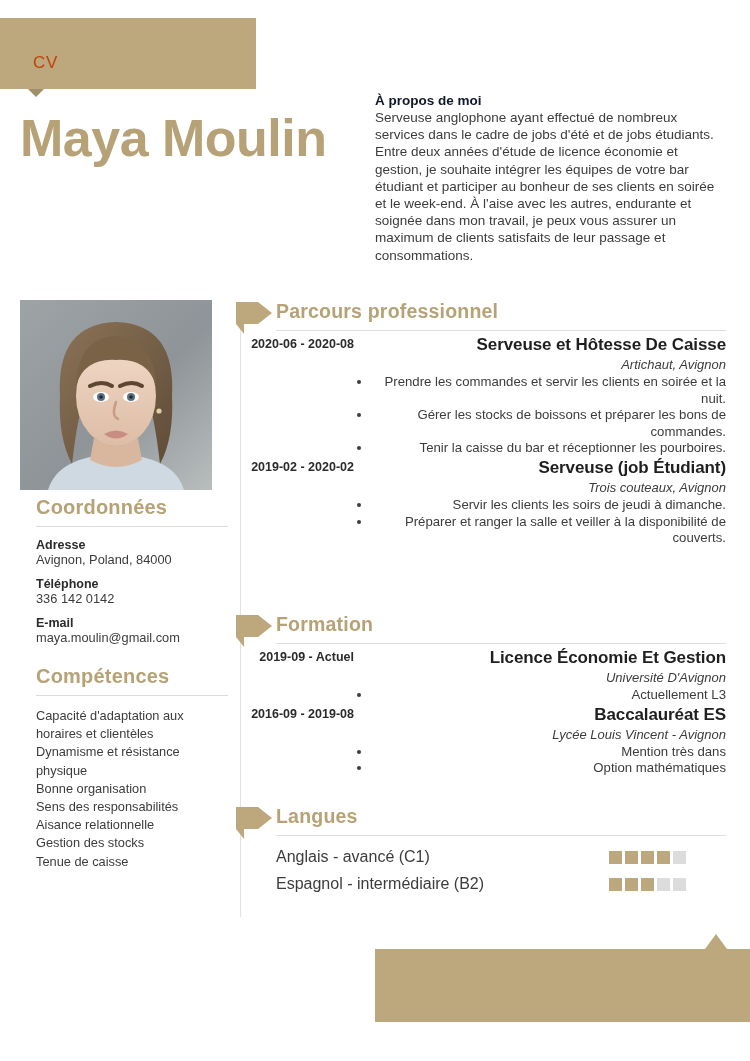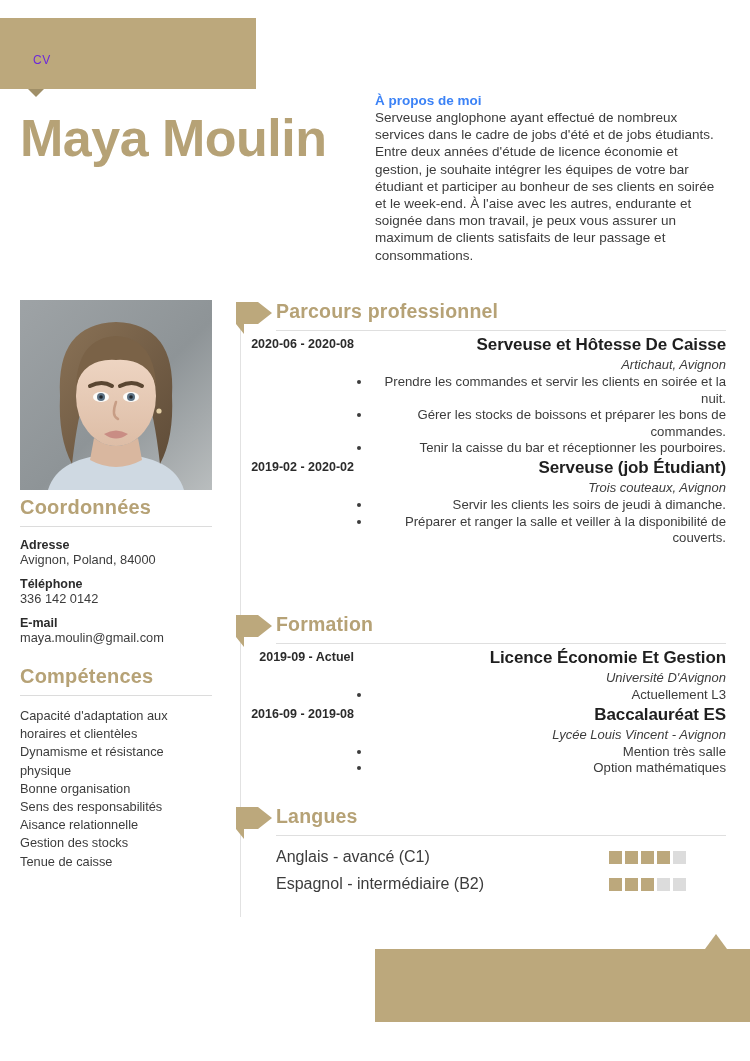--- a/index.html
+++ b/index.html
@@ -23,23 +23,23 @@
     left: 0;
     top: 18px;
     width: 256px;
     height: 71px;
     background: #bca87c;
   }
   .top-bar-label {
     position: absolute;
     left: 33px;
     top: 53px;
-    font-size: 12px;
+    font-size: 17px;
     letter-spacing: 0.6px;
-    color: #6d28d9;
+    color: #c2410c;
   }
   .top-bar-notch {
     position: absolute;
     left: 28px;
     top: 89px;
     width: 0;
     height: 0;
     border-left: 8px solid transparent;
     border-right: 8px solid transparent;
     border-top: 8px solid #a08f68;
@@ -60,42 +60,42 @@
   
   .about {
     position: absolute;
     left: 375px;
     top: 93px;
     width: 348px;
   }
   .about-title {
     font-size: 13.5px;
     font-weight: bold;
-    color: #3b82f6;
+    color: #0f172a;
     margin-bottom: 1px;
   }
   .about-text {
     font-size: 13.5px;
     line-height: 17.2px;
     color: #3c3c3c;
   }
 
   
   .photo {
     position: absolute;
     left: 20px;
     top: 300px;
     width: 192px;
     height: 190px;
     overflow: hidden;
     background: #9aa0a3;
   }
   .photo svg { display: block; width: 192px; height: 190px; }
 
-  .side-section { position: absolute; left: 20px; width: 192px; }
+  .side-section { position: absolute; left: 36px; width: 192px; }
   .side-title {
     font-size: 20px;
     font-weight: bold;
     color: #b6a276;
     letter-spacing: 0.2px;
     margin: 0;
   }
   .side-rule {
     height: 1px;
     background: #dcdcdc;
@@ -383,21 +383,21 @@
       </ul>
     </div>
   </div>
 
   <div class="entry">
     <div class="entry-date">2016-09 - 2019-08</div>
     <div class="entry-body">
       <div class="entry-title">Baccalauréat ES</div>
       <div class="entry-org">Lycée Louis Vincent - Avignon</div>
       <ul class="entry-list">
-        <li>Mention très salle</li>
+        <li>Mention très dans</li>
         <li>Option mathématiques</li>
       </ul>
     </div>
   </div>
 </div>
 
 <div class="section" style="top:805px;">
   <div class="section-head">
     <span class="flag">
       <svg viewBox="0 0 36 32" xmlns="http://www.w3.org/2000/svg">

